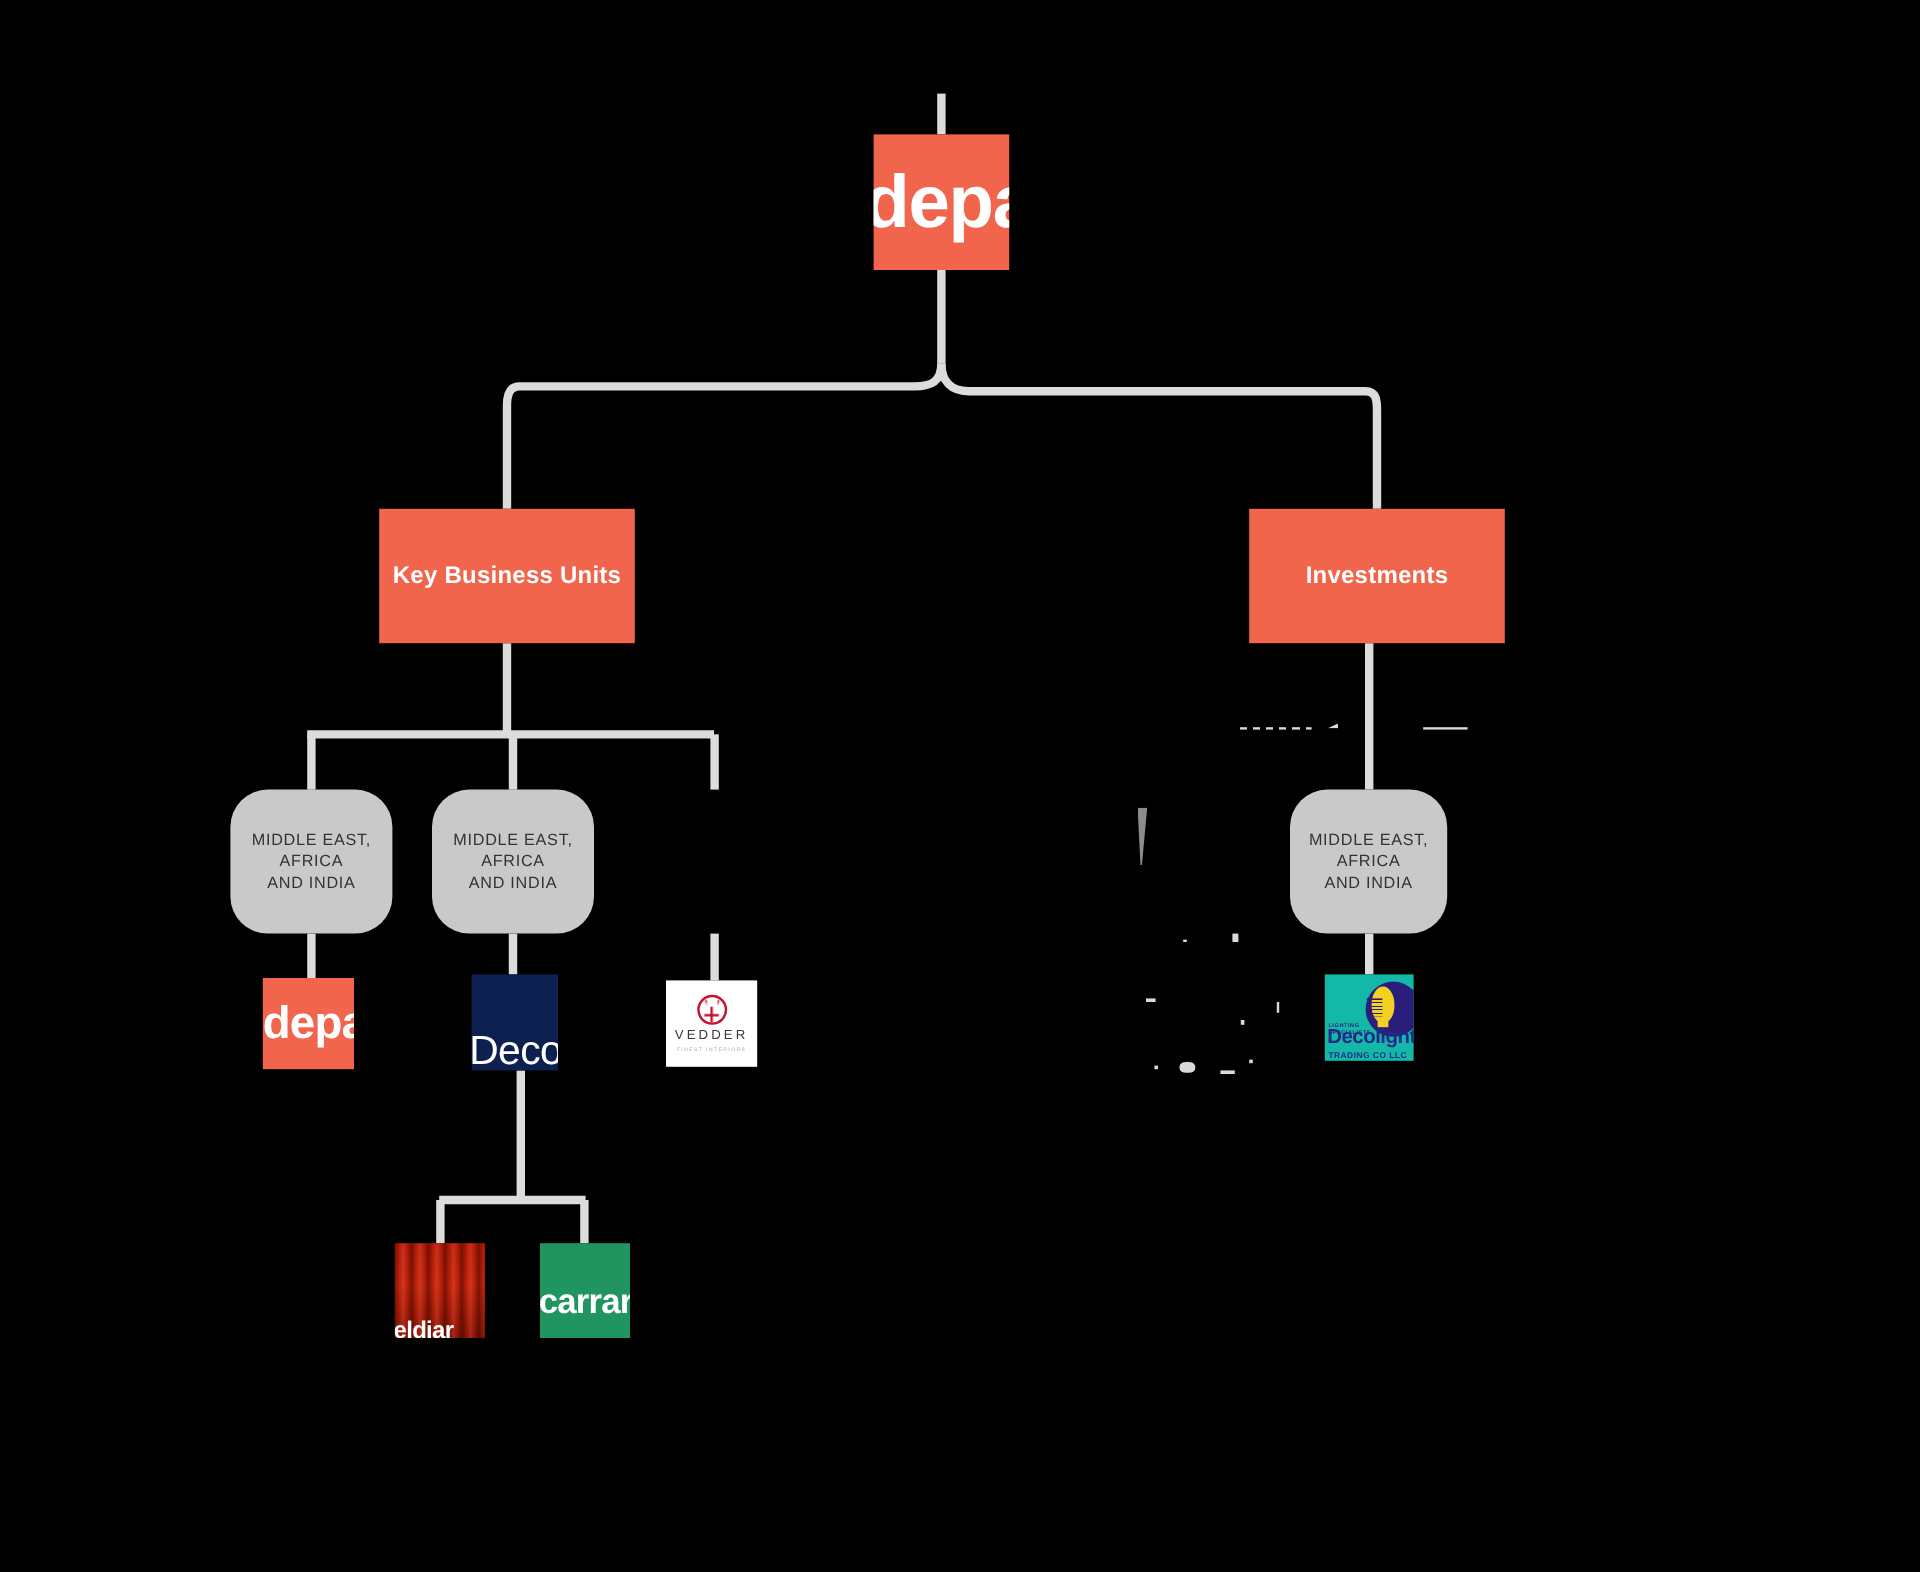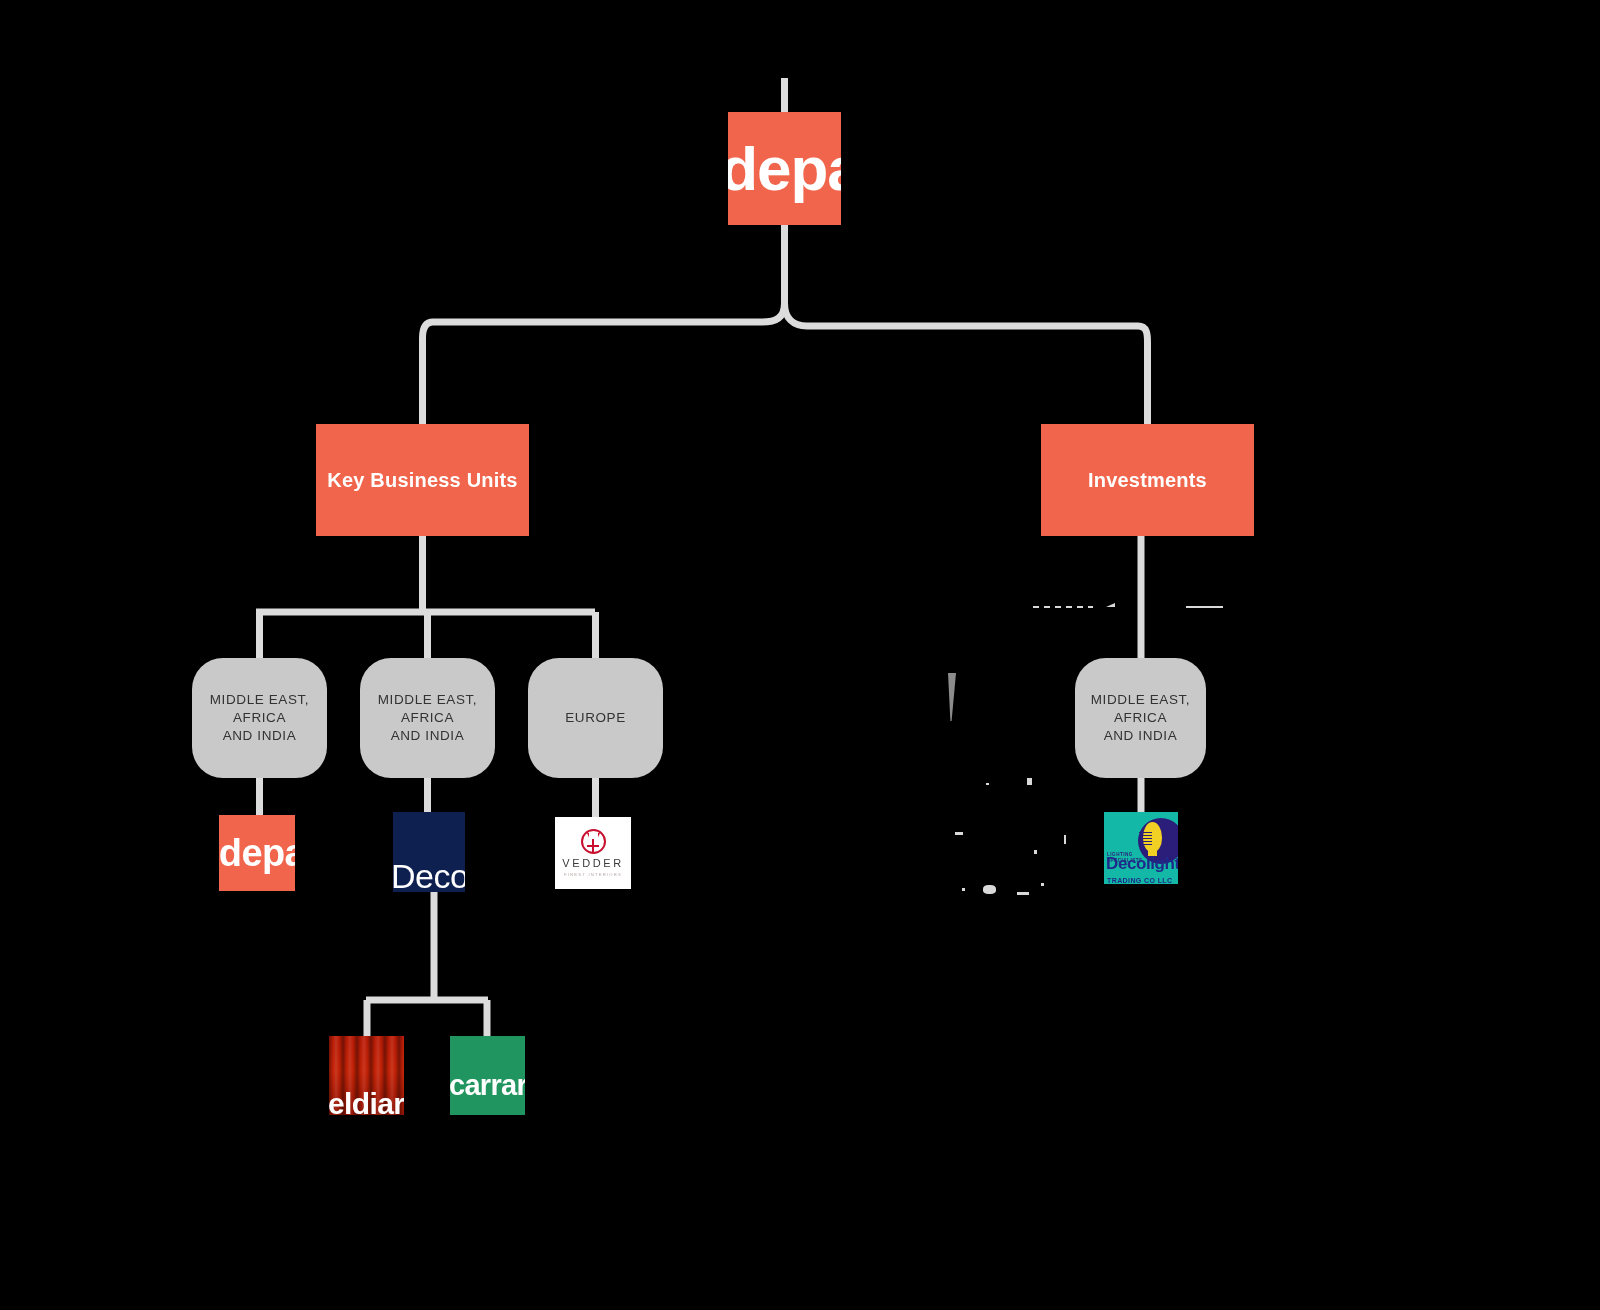--- a/index.html
+++ b/index.html
@@ -290,21 +290,21 @@
         rgba(255,255,255,0.10) 7px,
         rgba(0,0,0,0.00) 10px,
         rgba(0,0,0,0.38) 14px),
       linear-gradient(to bottom, #B81B06 0%, #C42207 45%, #8E1404 100%);
     align-items: flex-end;
     justify-content: flex-start;
   }
   #logo-eldiar .eldiar-text {
     color: #FFFFFF;
     font-weight: bold;
-    font-size: 30px;
+    font-size: 20px;
     letter-spacing: -0.6px;
     white-space: nowrap;
     transform: translate(-1px, 6px);
   }
 
   #logo-carrara {
     left: 450px;
     top: 1036px;
     width: 75px;
     height: 79px;
@@ -403,23 +403,20 @@
 AFRICA
 AND INDIA</span>
   </div>
 
   <div class="node node-region" id="node-region-2">
     <span class="node-label" style="white-space:pre-line;">MIDDLE EAST,
 AFRICA
 AND INDIA</span>
   </div>
 
-  <div class="node node-region" id="node-region-3">
-    <span class="node-label" style="white-space:pre-line;">EUROPE</span>
-  </div>
 
   <div class="node node-region" id="node-region-4">
     <span class="node-label" style="white-space:pre-line;">MIDDLE EAST,
 AFRICA
 AND INDIA</span>
   </div>
 
   <div class="logo-tile" id="logo-depa">
     <span class="logo-depa-text">depa</span>
   </div>

